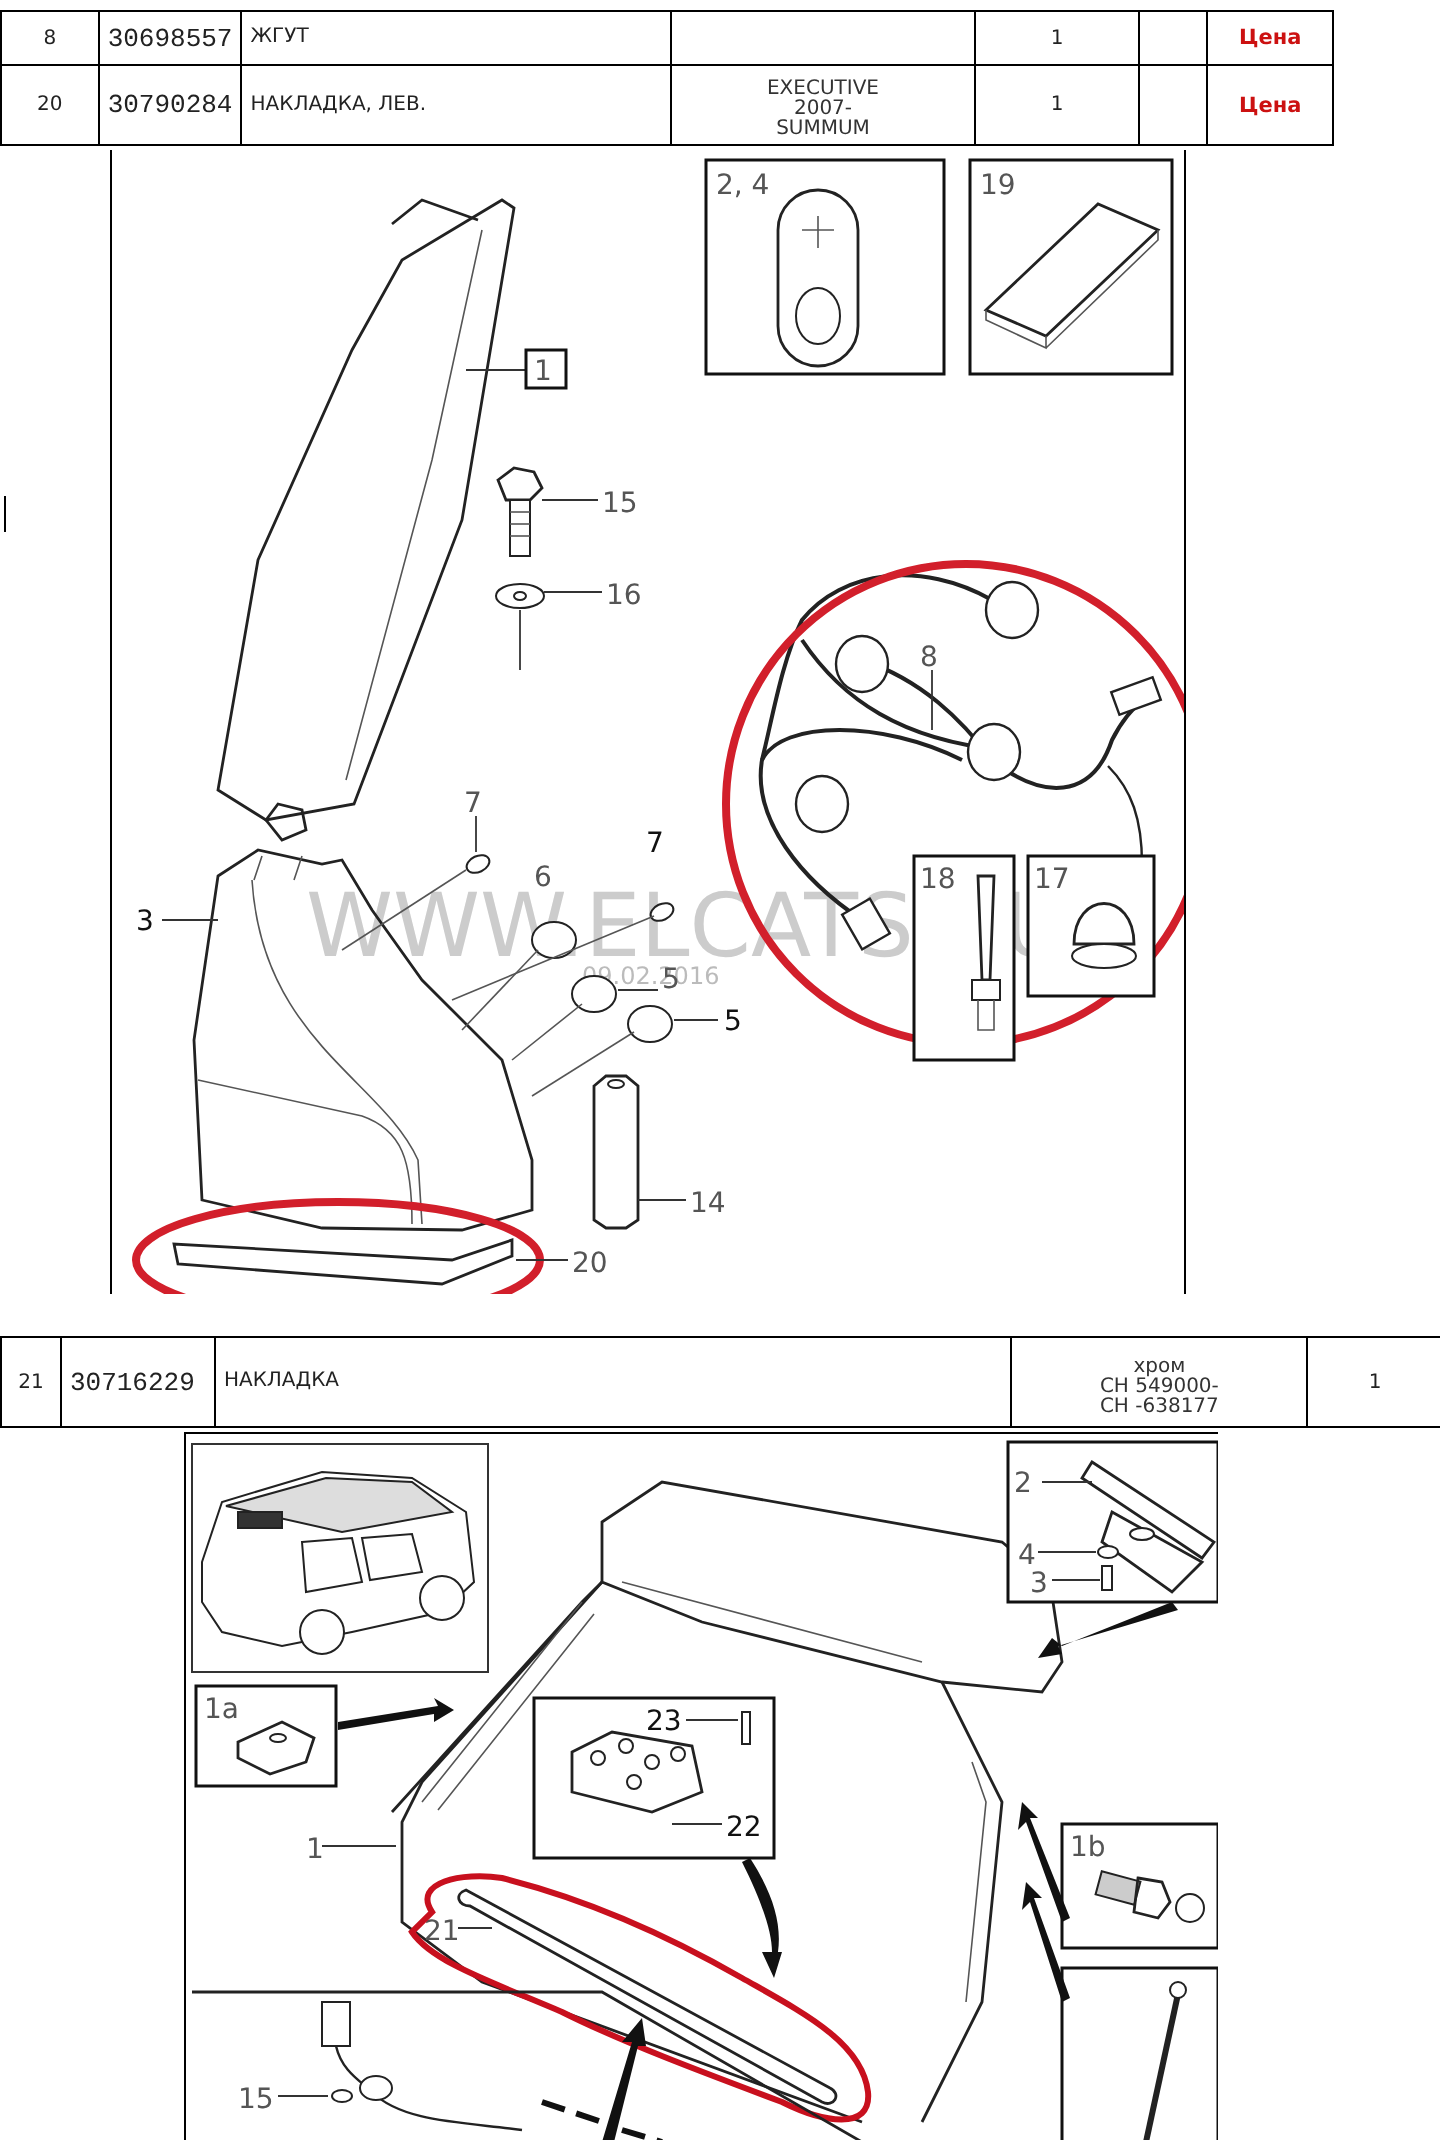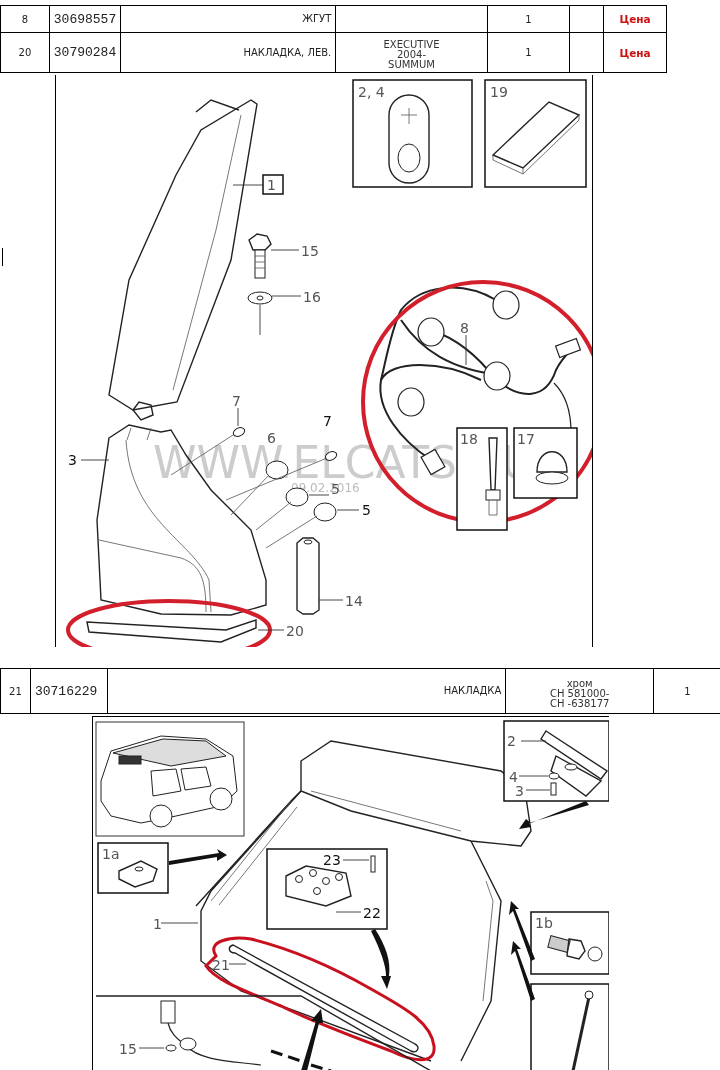--- a/index.html
+++ b/index.html
@@ -4,21 +4,21 @@
 <style>
   html, body { margin:0; padding:0; background:#fff; }
   body { width:720px; height:1070px; position:relative; overflow:hidden;
          font-family:"DejaVu Sans", sans-serif; color:#222; }
   .abs { position:absolute; }
   table.parts { position:absolute; border-collapse:collapse; font-size:10px; }
   table.parts td { border:1px solid #000; padding:0 4px; vertical-align:middle; height:100%; }
   .num { text-align:center; }
   .code { font-size:13px;font-family:Liberation Mono, monospace; }
   .price { color:#cc1111; font-weight:bold; text-align:center; font-size:10.5px;margin-top:13px; }
-  .desc { font-size:10px; line-height:10px;text-align:right; }
+  .desc { font-size:10px; line-height:10px; }
   .note { font-size:10px; line-height:10px; color:#333;text-align:center; }
   .diagram { position:absolute; background:#fff; }
   .lbl { font-family:"DejaVu Sans", sans-serif; font-size:14px; fill:#555; }
   .lblb { font-family:"DejaVu Sans", sans-serif; font-size:14px; fill:#111; }
   .wm { font-family:"DejaVu Sans", sans-serif; font-size:44px; fill:#bbb; opacity:0.75; }
   .wmd { font-family:"DejaVu Sans", sans-serif; font-size:12px; fill:#bbb; }
   .line { stroke:#222; fill:none; stroke-width:1.4; }
   .thin { stroke:#555; fill:none; stroke-width:0.8; }
   .lead { stroke:#333; stroke-width:0.9; }
   .red { stroke:#d21f2b; fill:none; stroke-width:4; }
@@ -46,21 +46,21 @@
     <td class="num">1</td>
     <td></td>
     <td class="price">Цена</td>
   </tr>
   <tr style="height:40px">
     <td class="num">20</td>
     <td class="code">30790284</td>
     <td class="desc">НАКЛАДКА, ЛЕВ.</td>
     <td class="note" style="padding-top:4px">
       <div>EXECUTIVE</div>
-      <div>2004-</div>
+      <div>2007-</div>
       <div>SUMMUM</div>
     </td>
     <td class="num">1</td>
     <td></td>
     <td class="price">Цена</td>
   </tr>
 </tbody>
   </table>
 
 <div class="abs" style="left:2px; top:248px; width:1px; height:18px; background:#000"></div>
@@ -177,21 +177,21 @@
     <col style="width:148px">
       <col style="width:68px">
   </colgroup>
   <tbody>
       <tr style="height:45px">
     <td class="num" style="font-size:10px">21</td>
     <td class="code">30716229</td>
     <td class="desc">НАКЛАДКА</td>
     <td class="note" style="padding-top:5px">
       <div>хром</div>
-      <div>CH 581000-</div>
+      <div>CH 549000-</div>
       <div>CH -638177</div>
     </td>
     <td class="num">1</td>
   </tr>
 </tbody>
   </table>
 
 <div class="diagram" style="left:92px; top:716px; width:516px; height:354px; border-top:1px solid #000; border-left:1px solid #000;">
   <svg width="516" height="354" viewBox="92 716 516 354">
 

